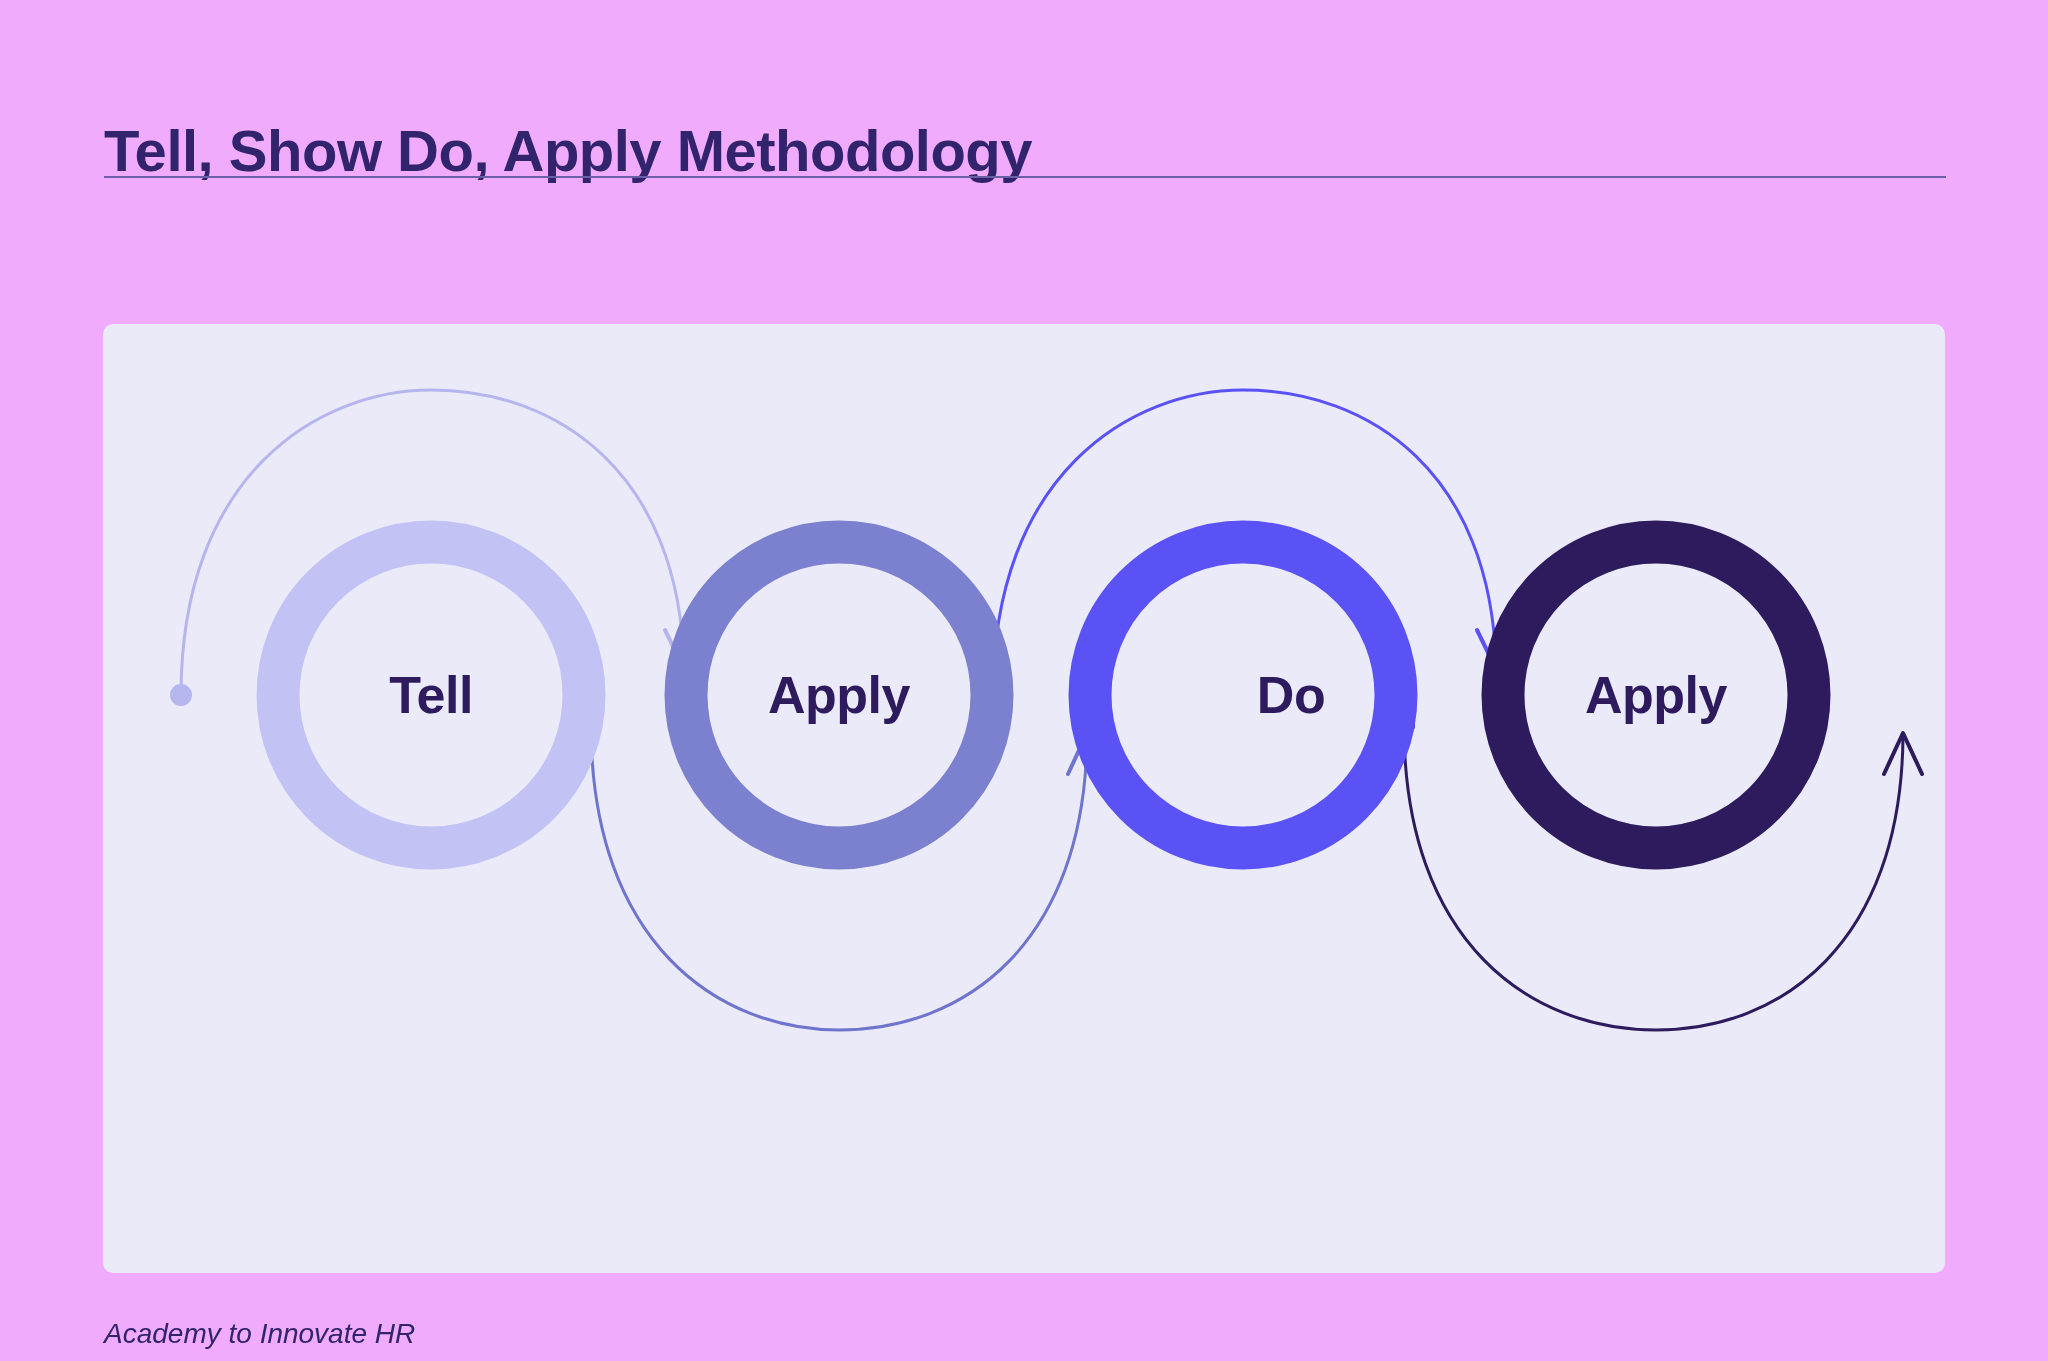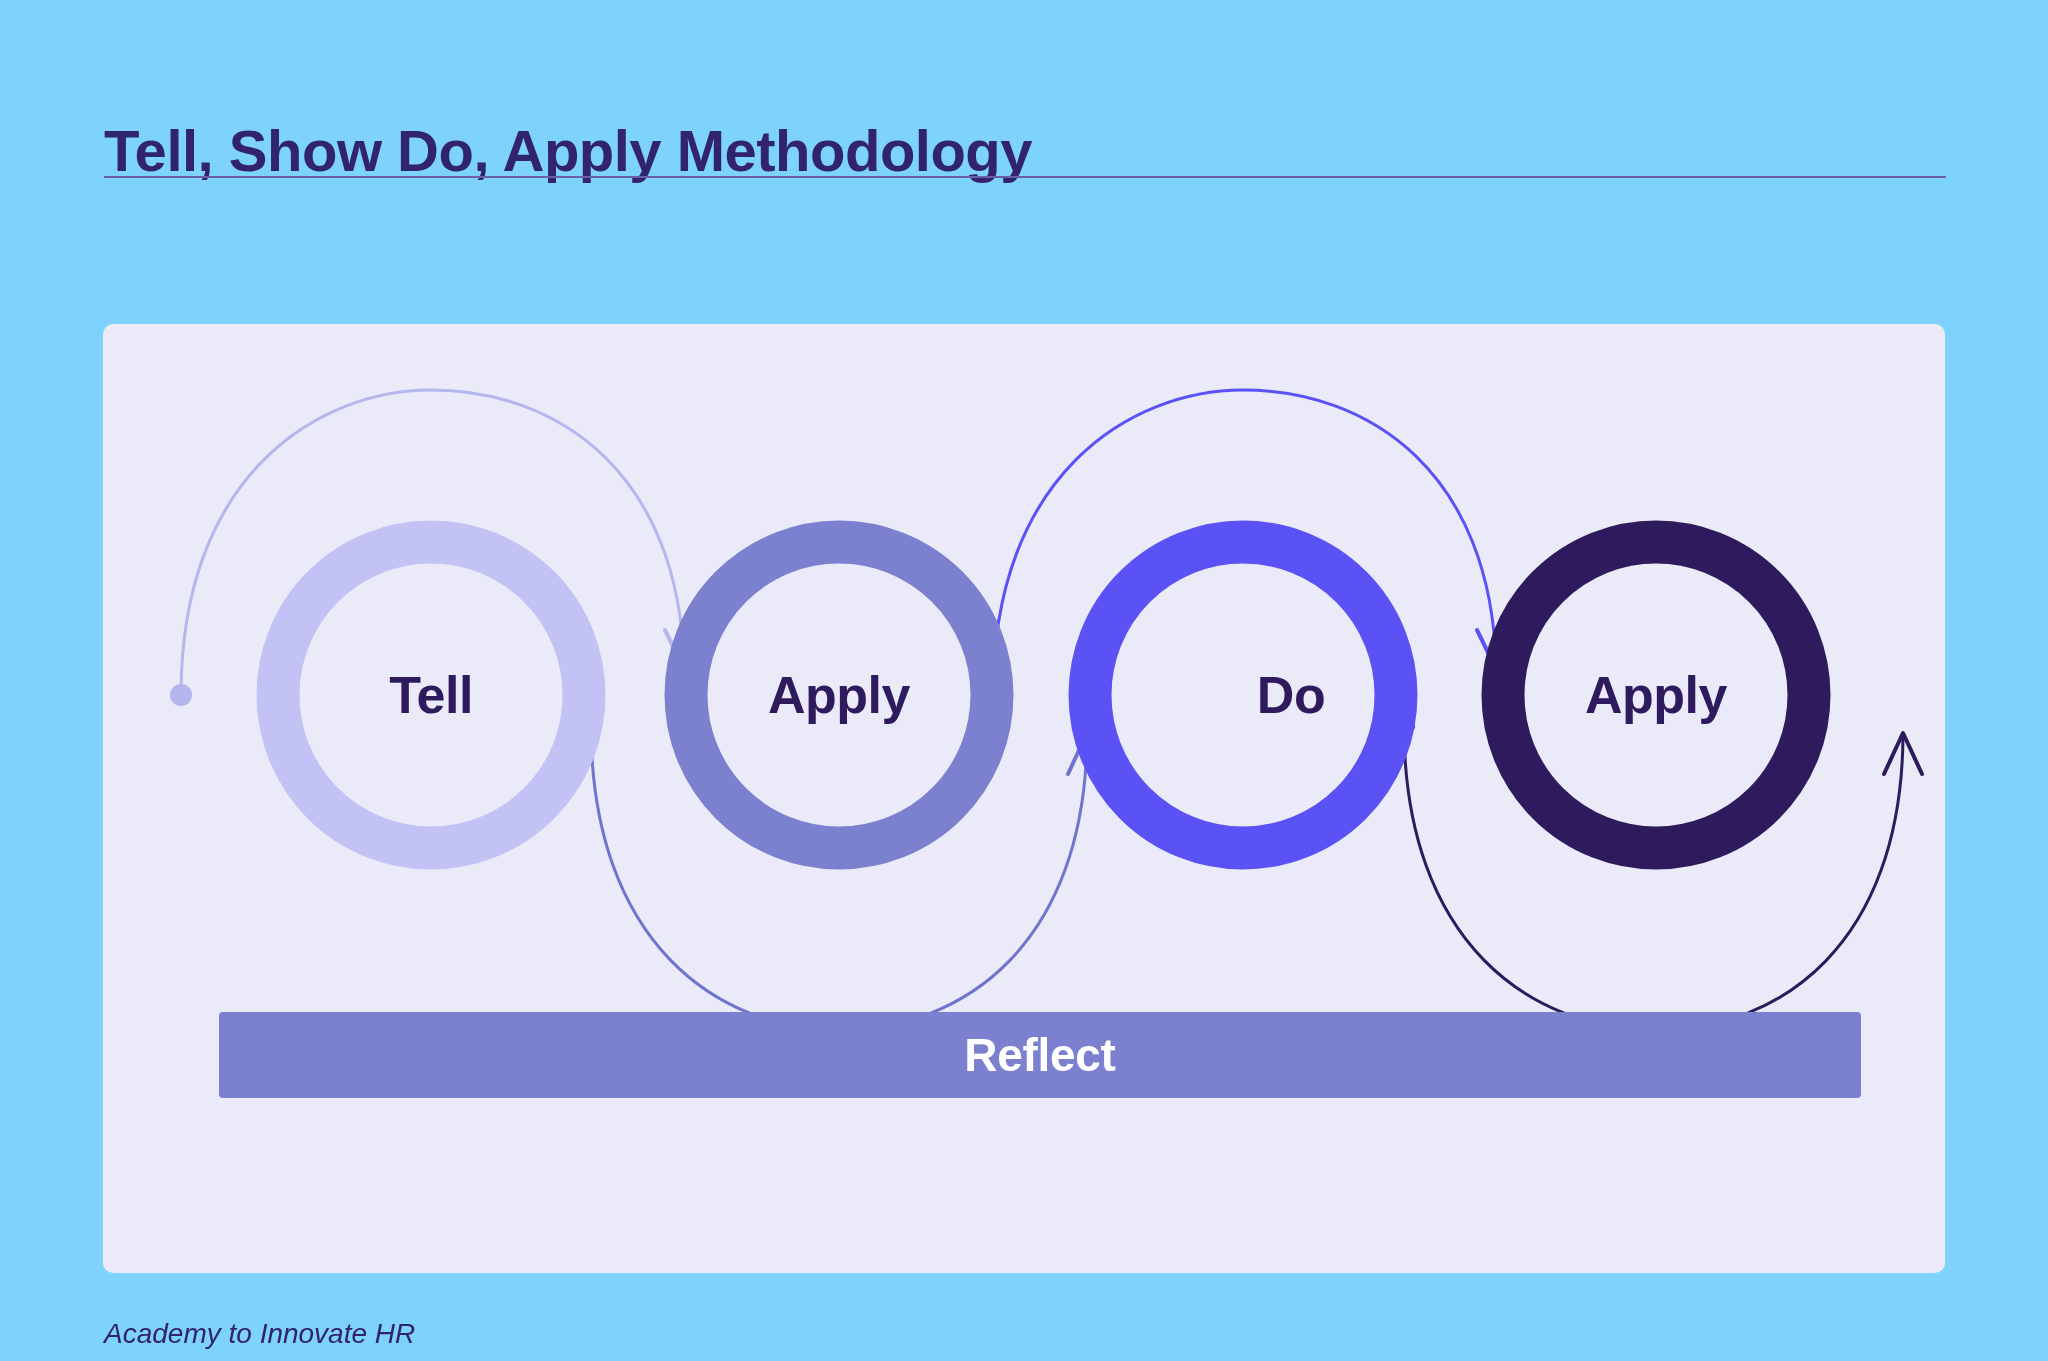--- a/index.html
+++ b/index.html
@@ -11,21 +11,21 @@
     width: 2048px;
     height: 1361px;
     font-family: "Liberation Sans", sans-serif;
     overflow: hidden;
     position: relative;
   }
 
   .slide {
     position: absolute;
     inset: 0;
-    background: #7dd3fc;
+    background: #f0abfc;
   }
 
   
   .page-title {
     position: absolute;
     left: 104px;
     top: 78px;
     font-size: 58px;
     font-weight: 700;
     letter-spacing: -0.5px;
@@ -168,22 +168,19 @@
       </svg>
 
       <div class="node-label" style="left:312px; top:371px;">Tell</div>
 
       <div class="node-label" style="left:720px; top:371px;">Apply</div>
 
       <div class="node-label" style="left:1124px; top:371px;margin-left:48px;">Do</div>
 
       <div class="node-label" style="left:1537px; top:371px;text-align:center;">Apply</div>
 
-      <div class="reflect-bar">
-        <span class="reflect-label">Reflect</span>
-      </div>
 
     </div>
   </div>
 
   <div class="footer-note">Academy to Innovate HR</div>
 
 </div>
 
 </body></html>

